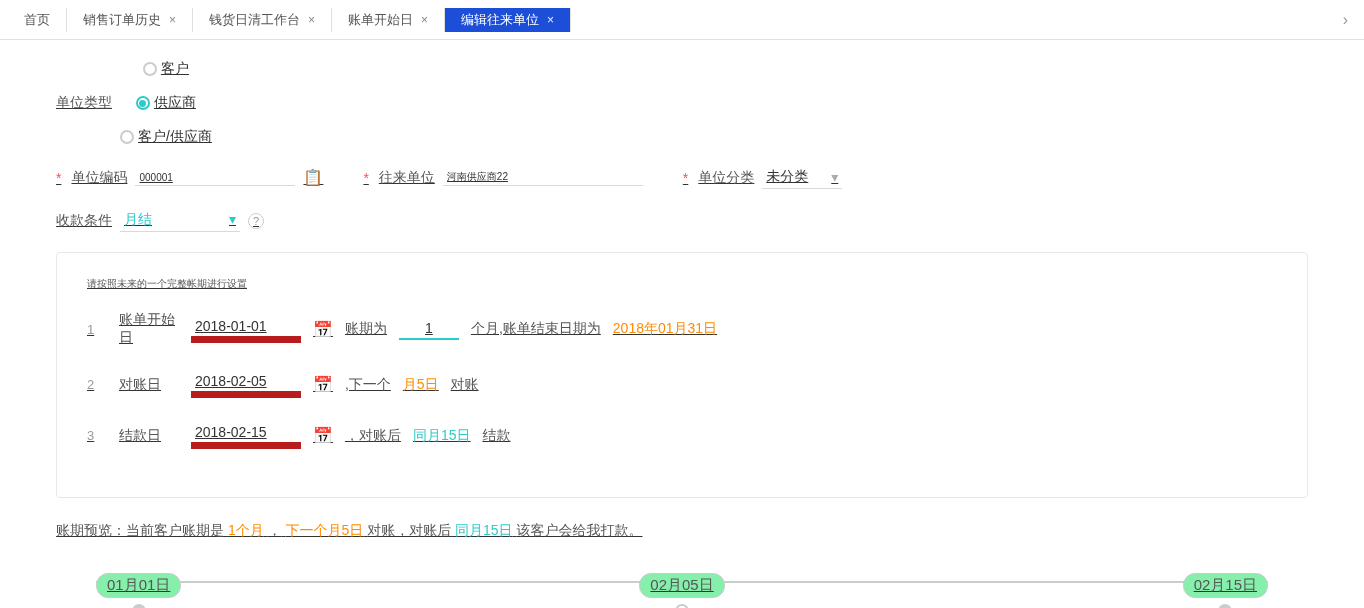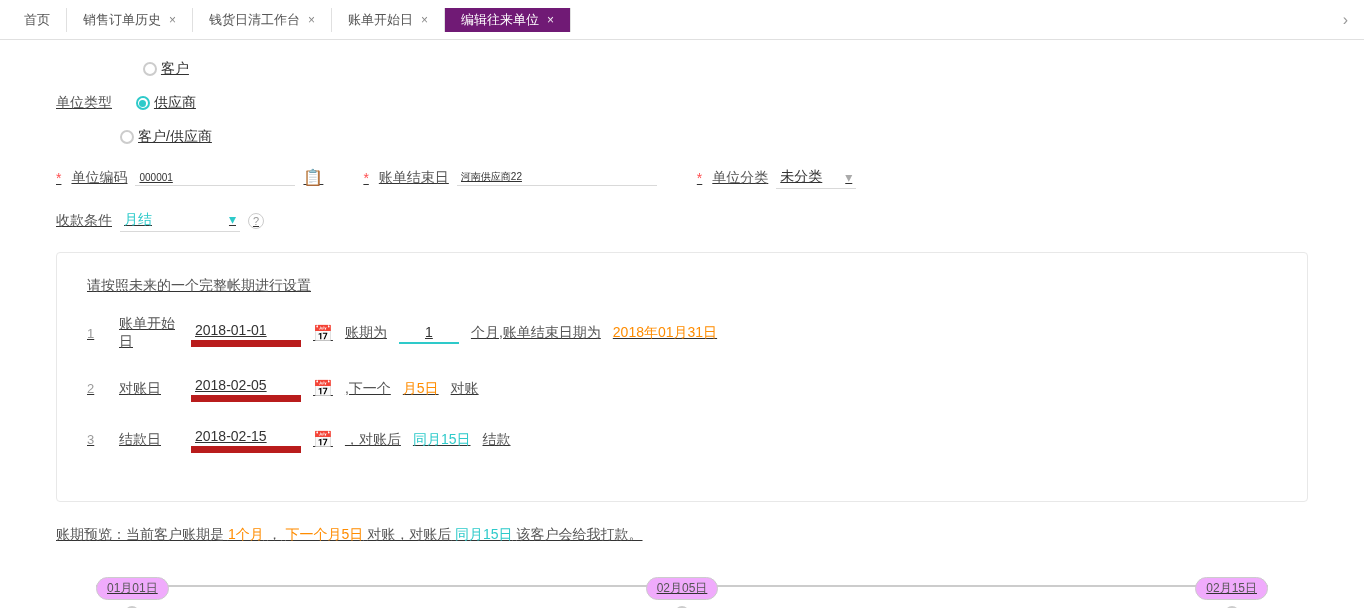--- a/index.html
+++ b/index.html
@@ -20,21 +20,21 @@
       padding: 0 16px;
       height: 24px;
       cursor: pointer;
       font-size: 13px;
       color: #555;
       border-right: 1px solid #e0e0e0;
       white-space: nowrap;
       position: relative;
     }
     .tab-item.active {
-      background: #701a75;
+      background: #1d4ed8;
       color: #fff;
     }
     .tab-item .close-btn {
       margin-left: 8px;
       font-size: 12px;
       color: inherit;
       opacity: 0.7;
       cursor: pointer;
     }
     .tab-item.active .close-btn { color: #fff; opacity: 0.9; }
@@ -151,21 +151,21 @@
 
     
     .setting-box {
       border: 1px solid #e8e8e8;
       border-radius: 4px;
       padding: 24px 30px;
       margin-bottom: 20px;
       background: #fff;
     }
     .setting-title {
-      font-size: 14px;
+      font-size: 10px;
       color: #555;
       margin-bottom: 20px;
     }
 
     
     .period-row {
       display: flex;
       align-items: center;
       margin-bottom: 24px;
       gap: 12px;
@@ -245,23 +245,23 @@
       border: 2px solid #ccc;
       position: relative;
       z-index: 1;
     }
     .timeline-dot.start { border-color: #ccc; background: #ccc; }
     .timeline-dot.end { border-color: #ccc; background: #ccc; }
     .timeline-date-badge {
       border: 1px solid #ccc;
       border-radius: 12px;
       padding: 2px 10px;
-      font-size: 12px;
-      color: #555;
-      background: #f0abfc;
+      font-size: 15px;
+      color: #555;
+      background: #86efac;
       white-space: nowrap;
     }
     .timeline-date-label {
       font-size: 12px;
       color: #888;
       margin-top: 4px;
     }
 
     
     .help-icon {
@@ -327,21 +327,21 @@
 
   <div class="form-row">
     <div class="form-group">
       <span class="required-star">*</span>
       <span class="form-label">单位编码</span>
       <input class="input-field" type="text" value="000001" style="">
       <span class="calendar-icon">📋</span>
     </div>
     <div class="form-group">
       <span class="required-star">*</span>
-      <span class="form-label">账单结束日</span>
+      <span class="form-label">往来单位</span>
       <input class="input-field input-wide" type="text" value="河南供应商22" style="">
     </div>
     <div class="form-group">
       <span class="required-star">*</span>
       <span class="form-label">单位分类</span>
       <div class="select-wrap-plain">
         <span class="select-value-plain">未分类</span>
         <span style="color:#aaa;">▾</span>
       </div>
     </div>

